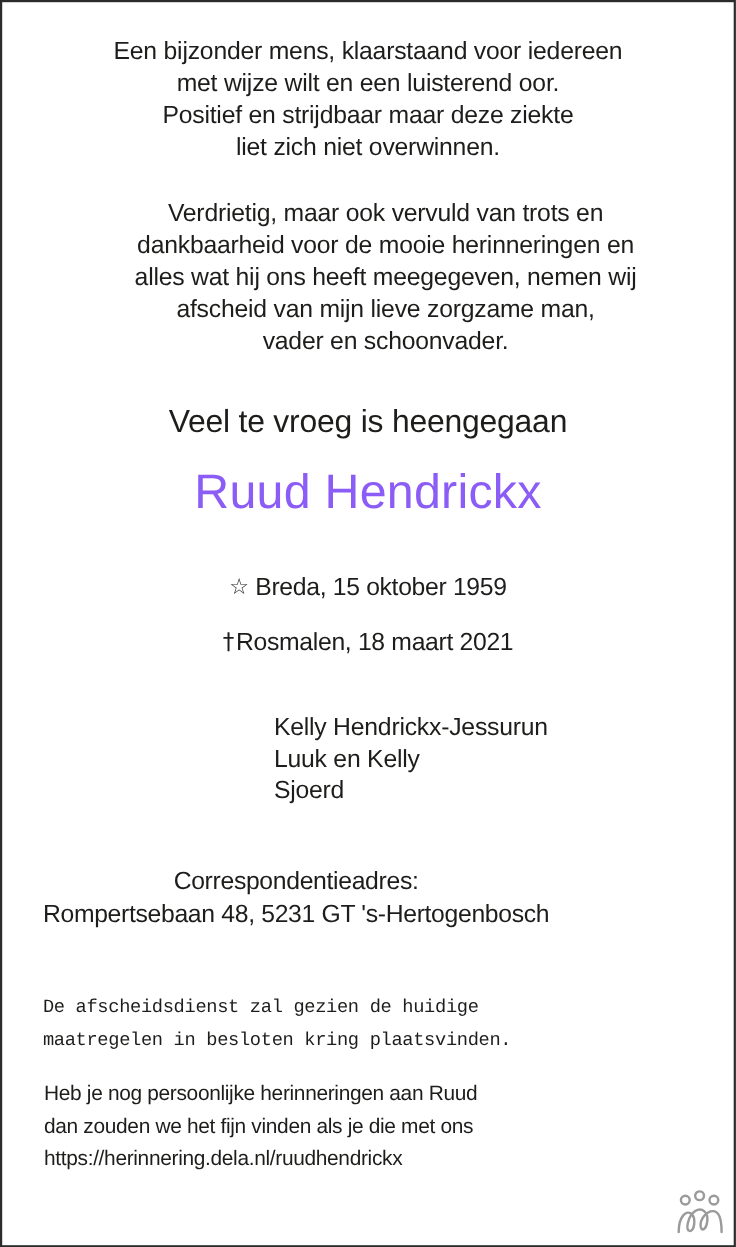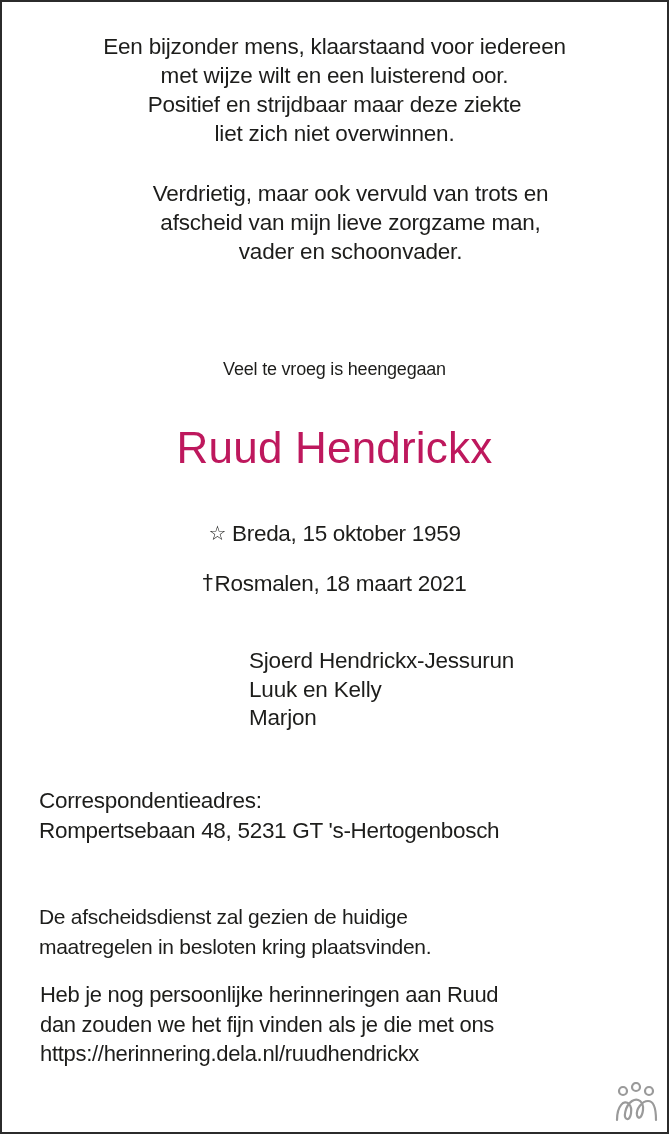--- a/index.html
+++ b/index.html
@@ -41,31 +41,31 @@
       letter-spacing: -0.2px;
     }
     .grief {
       top: 177px;
       font-size: 22.5px;
       line-height: 29px;
       letter-spacing: -0.2px;
       padding-left: 32px;
     }
     .early {
-      top: 353px;
-      font-size: 18px;
+      top: 368px;
+      font-size: 29px;
       line-height: 29px;
       letter-spacing: -0.2px;
     }
     .name {
       top: 418px;
       font-size: 44px;
       line-height: 56px;
       letter-spacing: 0.2px;
-      color: #be185d;
+      color: #8b5cf6;
     }
     .born {
       top: 516px;
       font-size: 22.5px;
       line-height: 30px;
       letter-spacing: -0.3px;
     }
     .died {
       top: 566px;
       font-size: 22.5px;
@@ -92,36 +92,37 @@
       letter-spacing: -0.2px;
       text-align: left;
     }
     .address {
       top: 784px;
       left: 37px;
       right: auto;
       font-size: 22.5px;
       line-height: 29.5px;
       letter-spacing: -0.3px;
-      text-align: left;
+      text-align: center;
     }
     .service {
       top: 900px;
       left: 37px;
       right: auto;
-      font-size: 21px;
+      font-size: 17px;
       line-height: 29.5px;
       letter-spacing: -0.3px;
       text-align: left;
+      font-family: Liberation Mono, monospace;
     }
     .memories {
       top: 978px;
       left: 38px;
       right: auto;
-      font-size: 22px;
+      font-size: 19px;
       line-height: 29.5px;
       letter-spacing: -0.3px;
       text-align: left;
     }
     .logo {
       position: absolute;
       left: 612px;
       top: 1080px;
       width: 44px;
       height: 40px;
@@ -134,40 +135,42 @@
 
   <div class="block center intro">
     <span class="line">Een bijzonder mens, klaarstaand voor iedereen</span>
     <span class="line">met wijze wilt en een luisterend oor.</span>
     <span class="line">Positief en strijdbaar maar deze ziekte</span>
     <span class="line">liet zich niet overwinnen.</span>
   </div>
 
   <div class="block center grief">
     <span class="line">Verdrietig, maar ook vervuld van trots en</span>
+    <span class="line">dankbaarheid voor de mooie herinneringen en</span>
+    <span class="line">alles wat hij ons heeft meegegeven, nemen wij</span>
     <span class="line">afscheid van mijn lieve zorgzame man,</span>
     <span class="line">vader en schoonvader.</span>
   </div>
 
   <div class="block center early">Veel te vroeg is heengegaan</div>
 
   <div class="block center name">Ruud Hendrickx</div>
 
   <div class="block center born">
     <span class="symbol">☆</span><span>Breda, 15 oktober 1959</span>
   </div>
 
   <div class="block center died">
     <span class="symbol cross">†</span><span>Rosmalen, 18 maart 2021</span>
   </div>
 
   <div class="block family">
-    <span class="line">Sjoerd Hendrickx-Jessurun</span>
+    <span class="line">Kelly Hendrickx-Jessurun</span>
     <span class="line">Luuk en Kelly</span>
-    <span class="line">Marjon</span>
+    <span class="line">Sjoerd</span>
   </div>
 
   <div class="block address">
     <span class="line">Correspondentieadres:</span>
     <span class="line">Rompertsebaan 48, 5231 GT 's-Hertogenbosch</span>
   </div>
 
   <div class="block service">
     <span class="line">De afscheidsdienst zal gezien de huidige</span>
     <span class="line">maatregelen in besloten kring plaatsvinden.</span>

